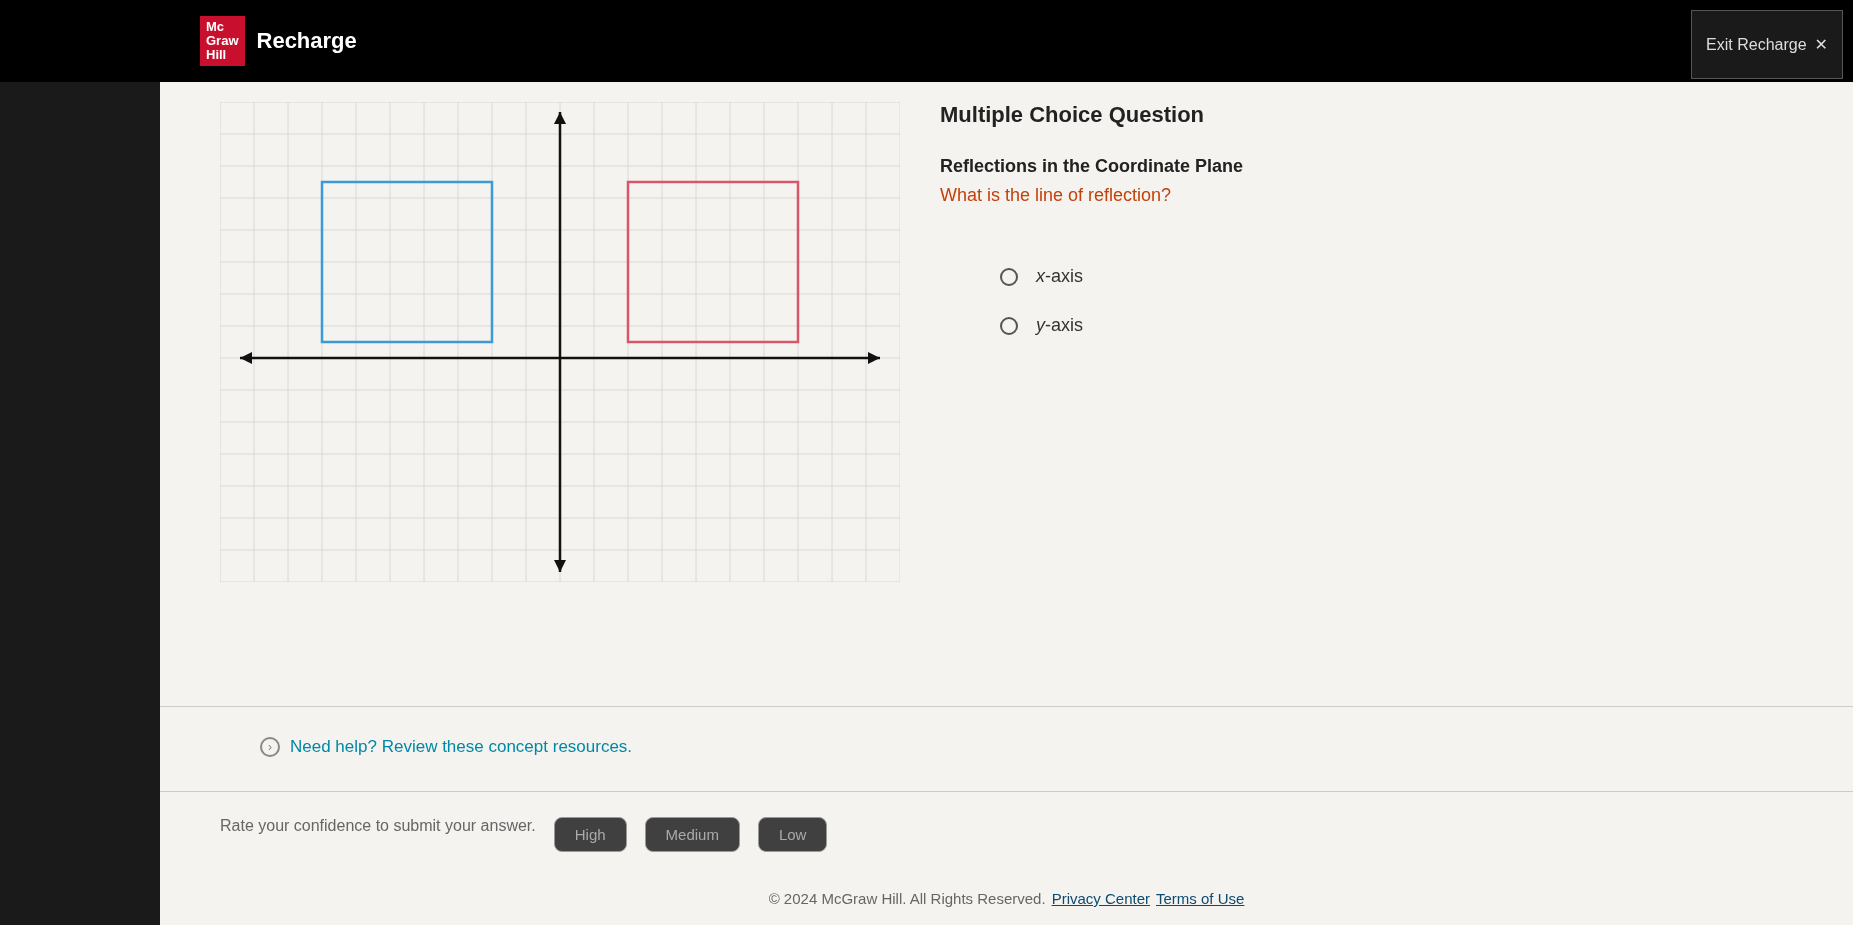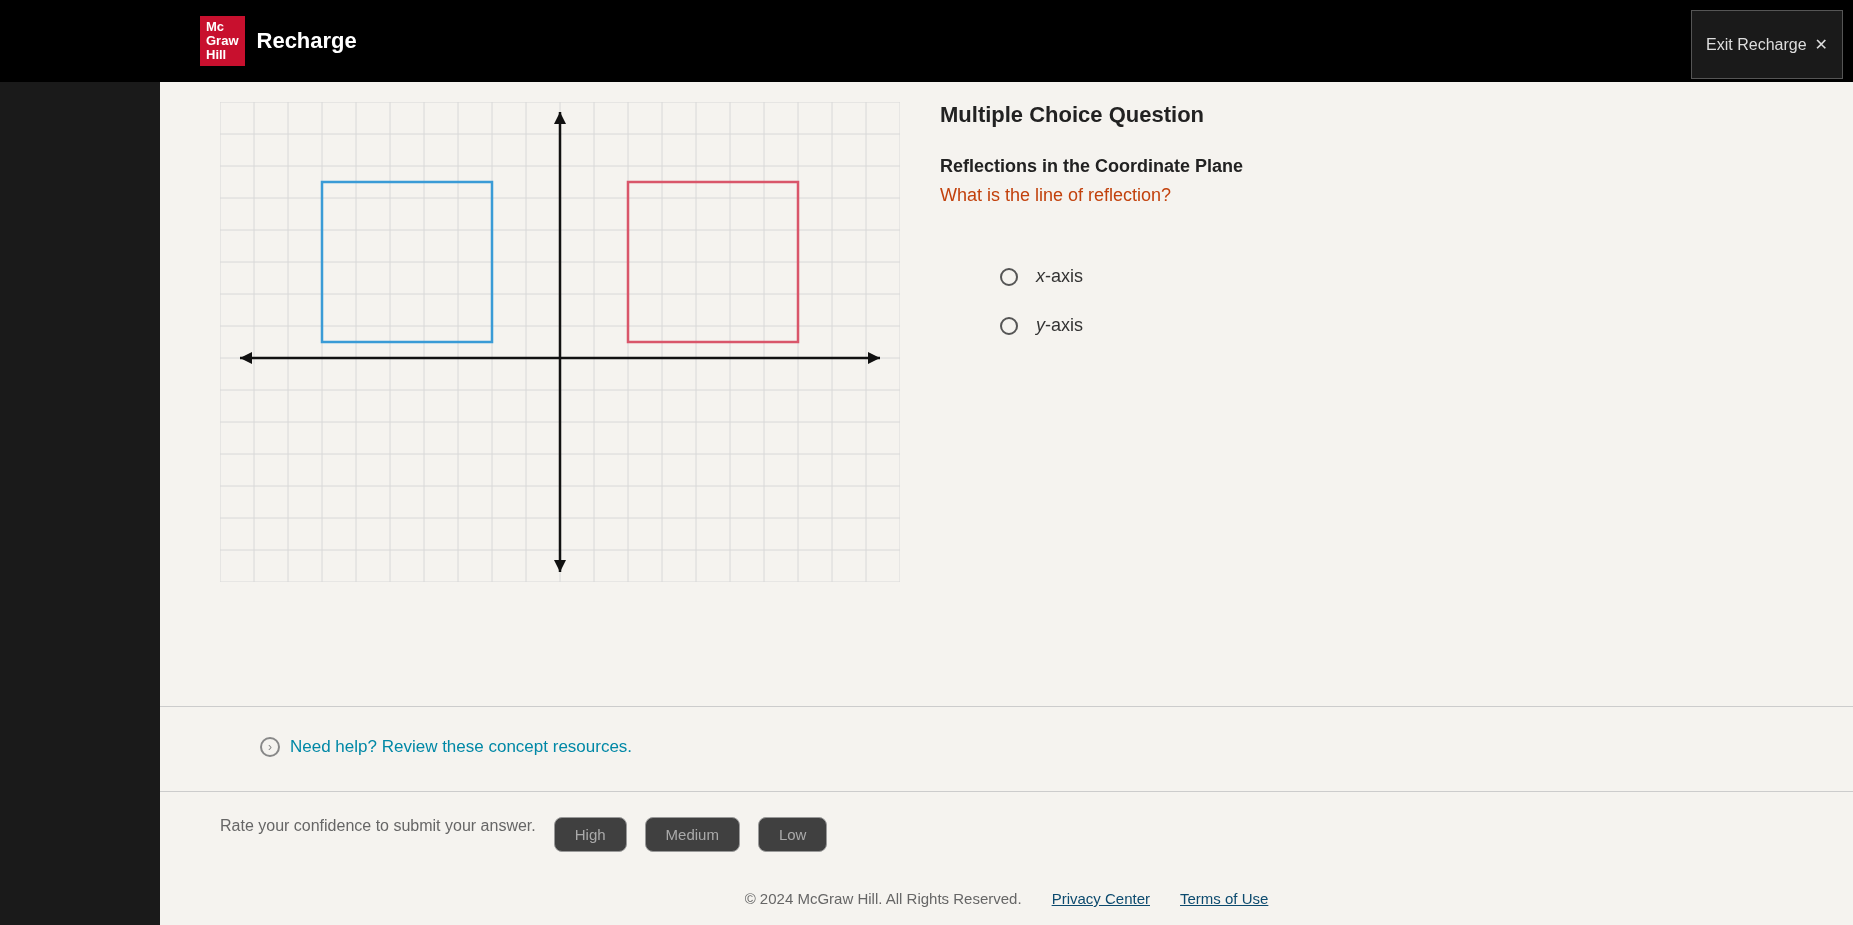--- a/index.html
+++ b/index.html
@@ -157,21 +157,21 @@
     cursor: pointer;
   }
   .footer-legal {
     position: absolute;
     left: 50%;
     transform: translateX(-50%);
     bottom: 30px;
     color: #666;
     font-size: 15px;
     display: flex;
-    gap: 30px;
+    gap: 6px;
     align-items: center;
   }
   .footer-legal a {
     color: #0c4a6e;
     text-decoration: underline;
     cursor: pointer;
   }
   .divider-line {
     position: absolute;
     left: 0;

